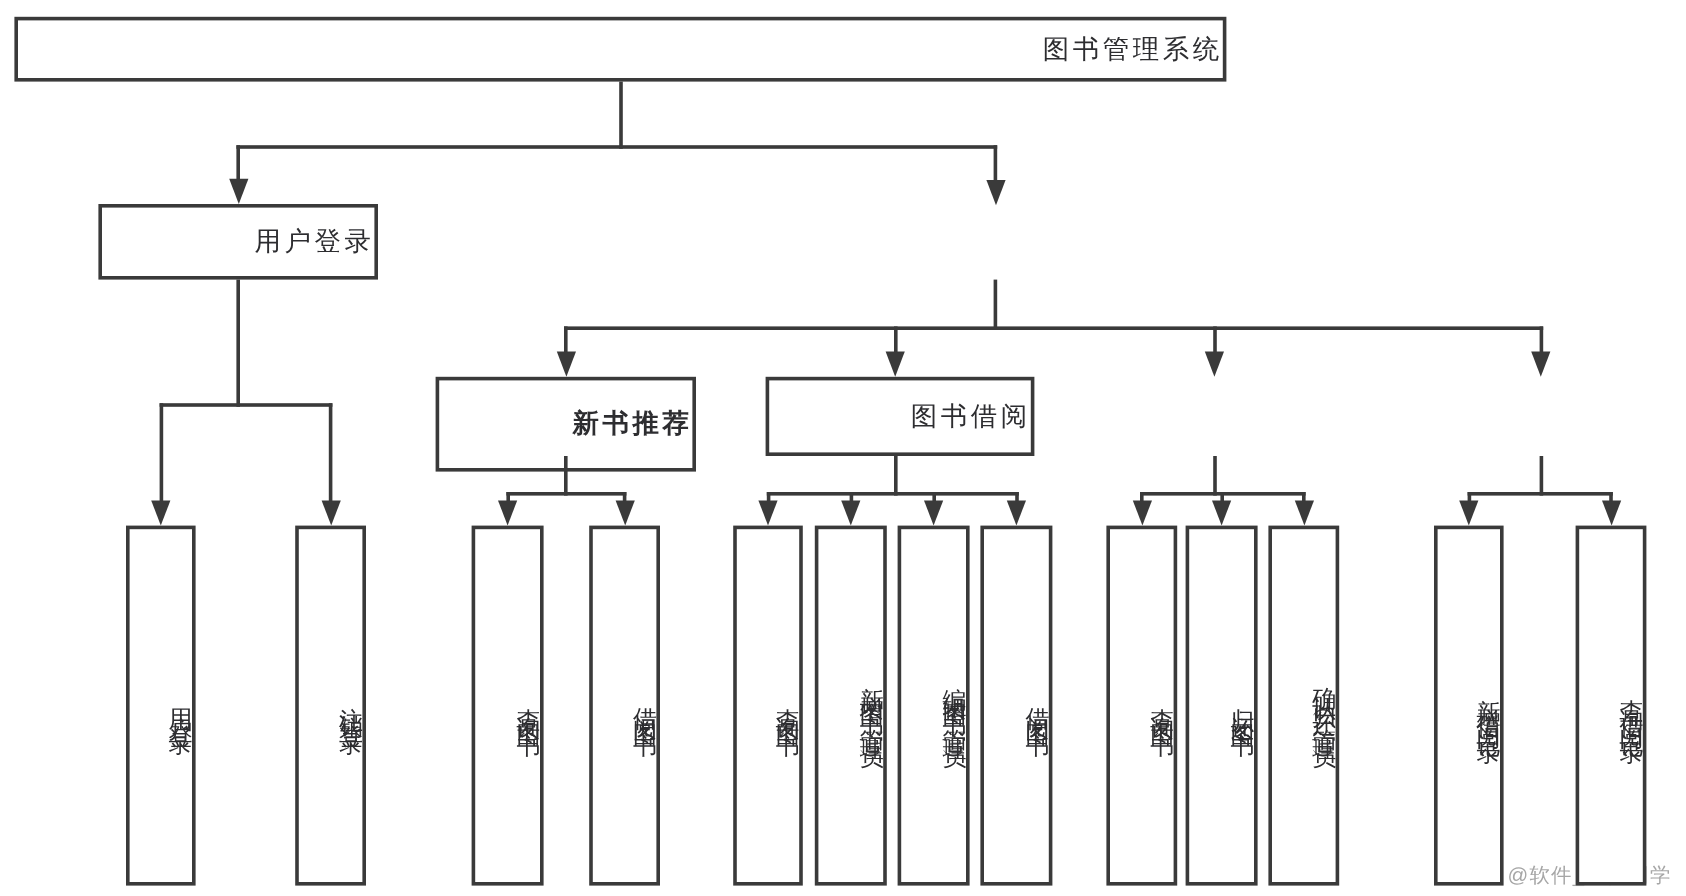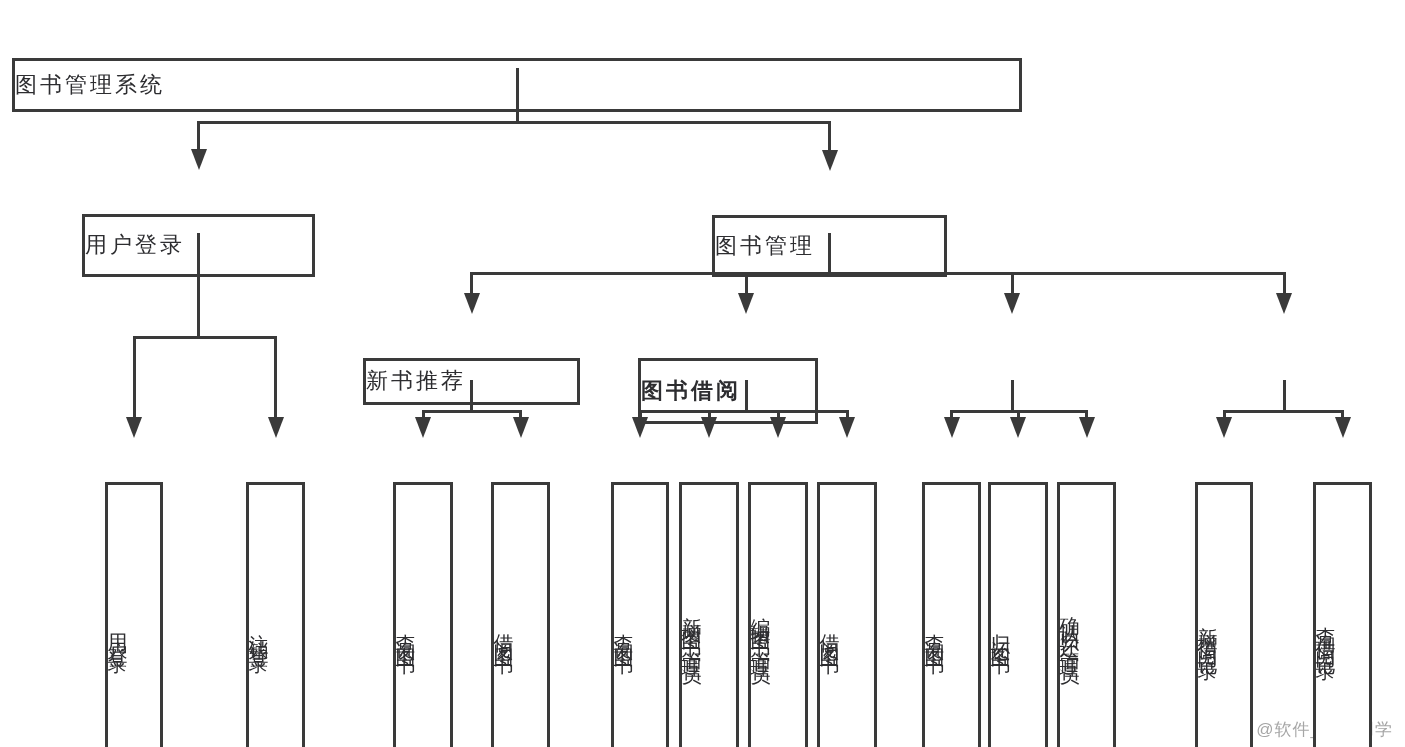--- a/index.html
+++ b/index.html
@@ -15,23 +15,22 @@
     width:1405px;height:747px;
     background:var(--bg);
     font-family:"Liberation Sans", sans-serif;
     overflow:hidden;
   }
   .node{
     position:absolute;
     box-sizing:border-box;
     border:3px solid var(--border);
     background:#fff;
-    display:flex;align-items:center;justify-content:flex-start;
+    display:flex;align-items:center;justify-content:flex-end;
     color:var(--text);
-    margin-top:44px;
   }
   .node .node-label{
     font-size:22px;
     letter-spacing:3px;
     white-space:nowrap;
     line-height:1.2;
   }
   .node.vertical .node-label{
     writing-mode:vertical-rl;
     text-orientation:mixed;
@@ -65,27 +64,24 @@
 <body>
 
 <div id="canvas">
   <div class="watermark">CSDN @软件_小贺同学</div>
 <div class="node" style="left: 12px; top: 14px; width: 1010px; height: 54px;">
       <span class="node-label">图书管理系统</span>
     </div>
     <div class="node" style="left: 82px; top: 170px; width: 233px; height: 63px;">
       <span class="node-label">用户登录</span>
     </div>
-    <div class="node" style="left: 712px; top: 171px; width: 235px; height: 62px;">
-      <span class="node-label">图书管理</span>
-    </div>
-    <div class="node" style="left: 363px; top: 314px; width: 217px; height: 47px;">
+    <div class="node" style="left: 363px; top: 314px; width: 217px; height: 79px; font-weight: bold;">
       <span class="node-label">新书推荐</span>
     </div>
-    <div class="node" style="left: 638px; top: 314px; width: 180px; height: 66px; font-weight: bold;">
+    <div class="node" style="left: 638px; top: 314px; width: 224px; height: 66px;">
       <span class="node-label">图书借阅</span>
     </div>
     <div class="node vertical" style="left: 105px; top: 438px; width: 58px; height: 300px;">
       <span class="node-label">用户登录</span>
     </div>
     <div class="node vertical" style="left: 246px; top: 438px; width: 59px; height: 300px;">
       <span class="node-label">注销登录</span>
     </div>
     <div class="node vertical" style="left: 393px; top: 438px; width: 60px; height: 300px;">
       <span class="node-label">查询图书</span>

